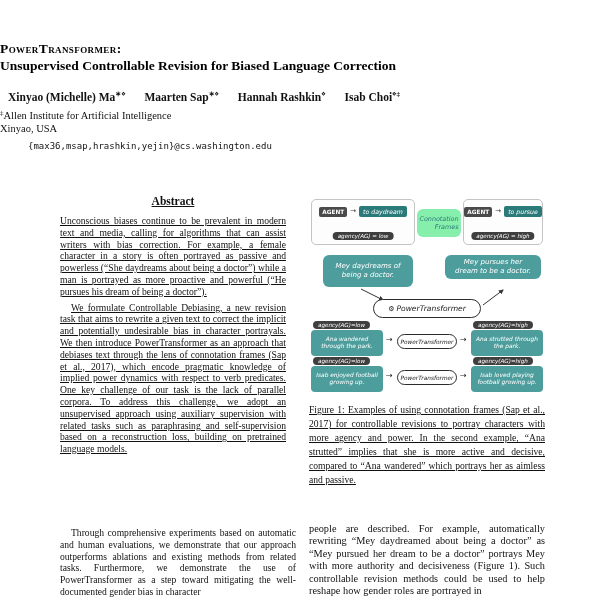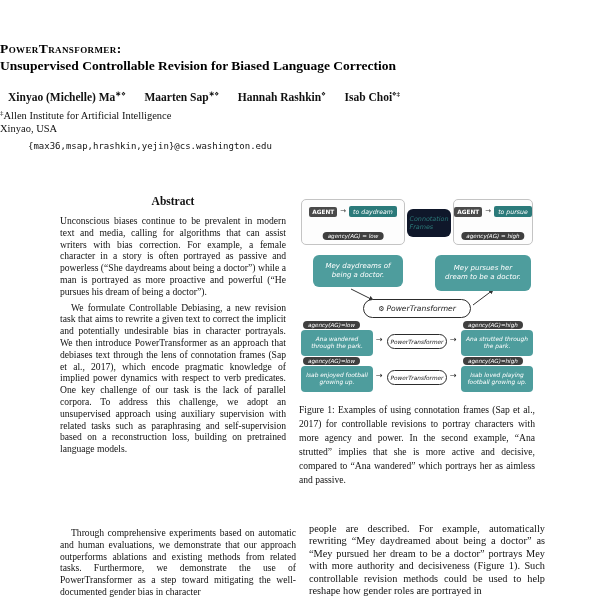--- a/index.html
+++ b/index.html
@@ -11,21 +11,21 @@
   .titleblock { text-align:left; padding-top:40px; }
   .title { font-size:13.5px; font-weight:bold; line-height:17px; color:#000; }
   .smallcaps { font-variant:small-caps; letter-spacing:.4px; }
   .authors { margin-top:17px; font-size:11.5px; font-weight:bold; }
   .author { margin:0 8px; white-space:nowrap; }
   sup.mark { font-size:7px; vertical-align:super; line-height:0; }
   .affil { margin-top:6px; font-size:10.5px; line-height:13px; }
   .email { margin-top:6px; font-family:"DejaVu Sans Mono", monospace; font-size:9px;padding-left:28px; }
 
   
-  .cols { position:relative; margin:42px 55px 0; height:390px; display:flex; gap:8px; }
+  .cols { position:relative; margin:42px 55px 0; height:390px; display:flex; gap:18px;text-decoration:underline; }
   .col { width:236px; }
   h2.absheading { text-align:center; font-size:11.5px; font-weight:bold; margin-top:2px; }
   p.abs { font-size:9.6px; line-height:11.8px; text-align:justify; margin:8px 5px 0; }
   p.abs.indent { text-indent:11px; margin-top:4px; }
   p.body { font-size:10.3px; line-height:12.4px; text-align:justify; }
   .caption { font-size:9.6px; line-height:14px; text-align:justify; margin-top:10px; }
   .bottompara { position:absolute; top:330px; width:236px; margin:0; }
   .bleft { left:0; }
   .bright { left:254px; }
 
@@ -34,23 +34,23 @@
              font-family:"DejaVu Sans", sans-serif; }
   svg.connectors { position:absolute; left:0; top:0; }
   .panel { position:absolute; border:1px solid #c4c4c4; border-radius:5px; background:#fdfdfd; }
   .frow { display:flex; align-items:center; gap:3px; justify-content:center; margin-top:6px; }
   .agent { background:#4a4a4a; color:#fff; font-size:5.8px; font-weight:bold; padding:2px 3px; border-radius:2px; }
   .verb { background:#2B7A7A; color:#fff; font-style:italic; font-size:6.2px; padding:2px 4px; border-radius:2px; }
   .tinyarrow { font-size:7px; color:#333; line-height:1; }
   .pill { position:absolute; background:#3f3f3f; color:#fff; font-style:italic; font-size:5.6px;
           padding:1px 5px; border-radius:6px; white-space:nowrap; }
   .centerpill { left:50%; bottom:4px; transform:translateX(-50%); }
-  .connlabel { position:absolute; background:#0f172a; border-radius:6px; color:#2B7A7A; font-style:italic;
+  .connlabel { position:absolute; background:#86efac; border-radius:6px; color:#2B7A7A; font-style:italic;
                font-size:6.4px; line-height:1.25; display:flex; align-items:center; justify-content:center;
-               text-align:left; padding:0 10px; }
+               text-align:right; padding:0 10px; }
   .bubble { position:absolute; background:#4E9D9D; border-radius:6px; color:#fff; font-style:italic;
             font-size:7px; line-height:1.3; display:flex; align-items:center; justify-content:center;
             text-align:center; padding:2px 7px; }
   .model { position:absolute; border:1.4px solid #2c2c2c; border-radius:10px; background:#fff; color:#1c1c1c;
            font-style:italic; font-size:7.6px; display:flex; align-items:center; justify-content:center; gap:2px; }
   .model.small { border-width:1px; border-radius:8px; font-size:5.8px; }
   .exbox { position:absolute; background:#4E9D9D; border-radius:4px; color:#fff; font-style:italic;
            font-size:5.9px; line-height:1.25; display:flex; align-items:center; justify-content:center;
            text-align:center; padding:2px 3px; }
   .flowarrow { position:absolute; font-size:8px; color:#222; line-height:1; }
@@ -114,21 +114,21 @@
         <div class="panel" style="left:154px;top:2px;width:80px;height:46px">
           <div class="frow">
             <span class="agent">AGENT</span>
             <span class="tinyarrow">→</span>
             <span class="verb">to pursue</span>
           </div>
           <span class="pill centerpill">agency(AG) = high</span>
         </div>
 
         <div class="bubble" style="left:14px;top:58px;width:90px;height:32px">Mey daydreams of being a doctor.</div>
-        <div class="bubble" style="left:136px;top:58px;width:96px;height:36px">Mey pursues her dream to be a doctor.</div>
+        <div class="bubble" style="left:136px;top:58px;width:96px;height:24px">Mey pursues her dream to be a doctor.</div>
 
         <div class="model" style="left:64px;top:102px;width:108px;height:19px">
           <span class="gear">⚙</span>
           <span>PowerTransformer</span>
         </div>
 
         <span class="pill" style="left:4px;top:124px">agency(AG)=low</span>
         <span class="pill" style="left:164px;top:124px">agency(AG)=high</span>
         <div class="exbox" style="left:2px;top:133px;width:72px;height:26px">Ana wandered through the park.</div>
         <span class="flowarrow" style="left:77px;top:139px">→</span>

